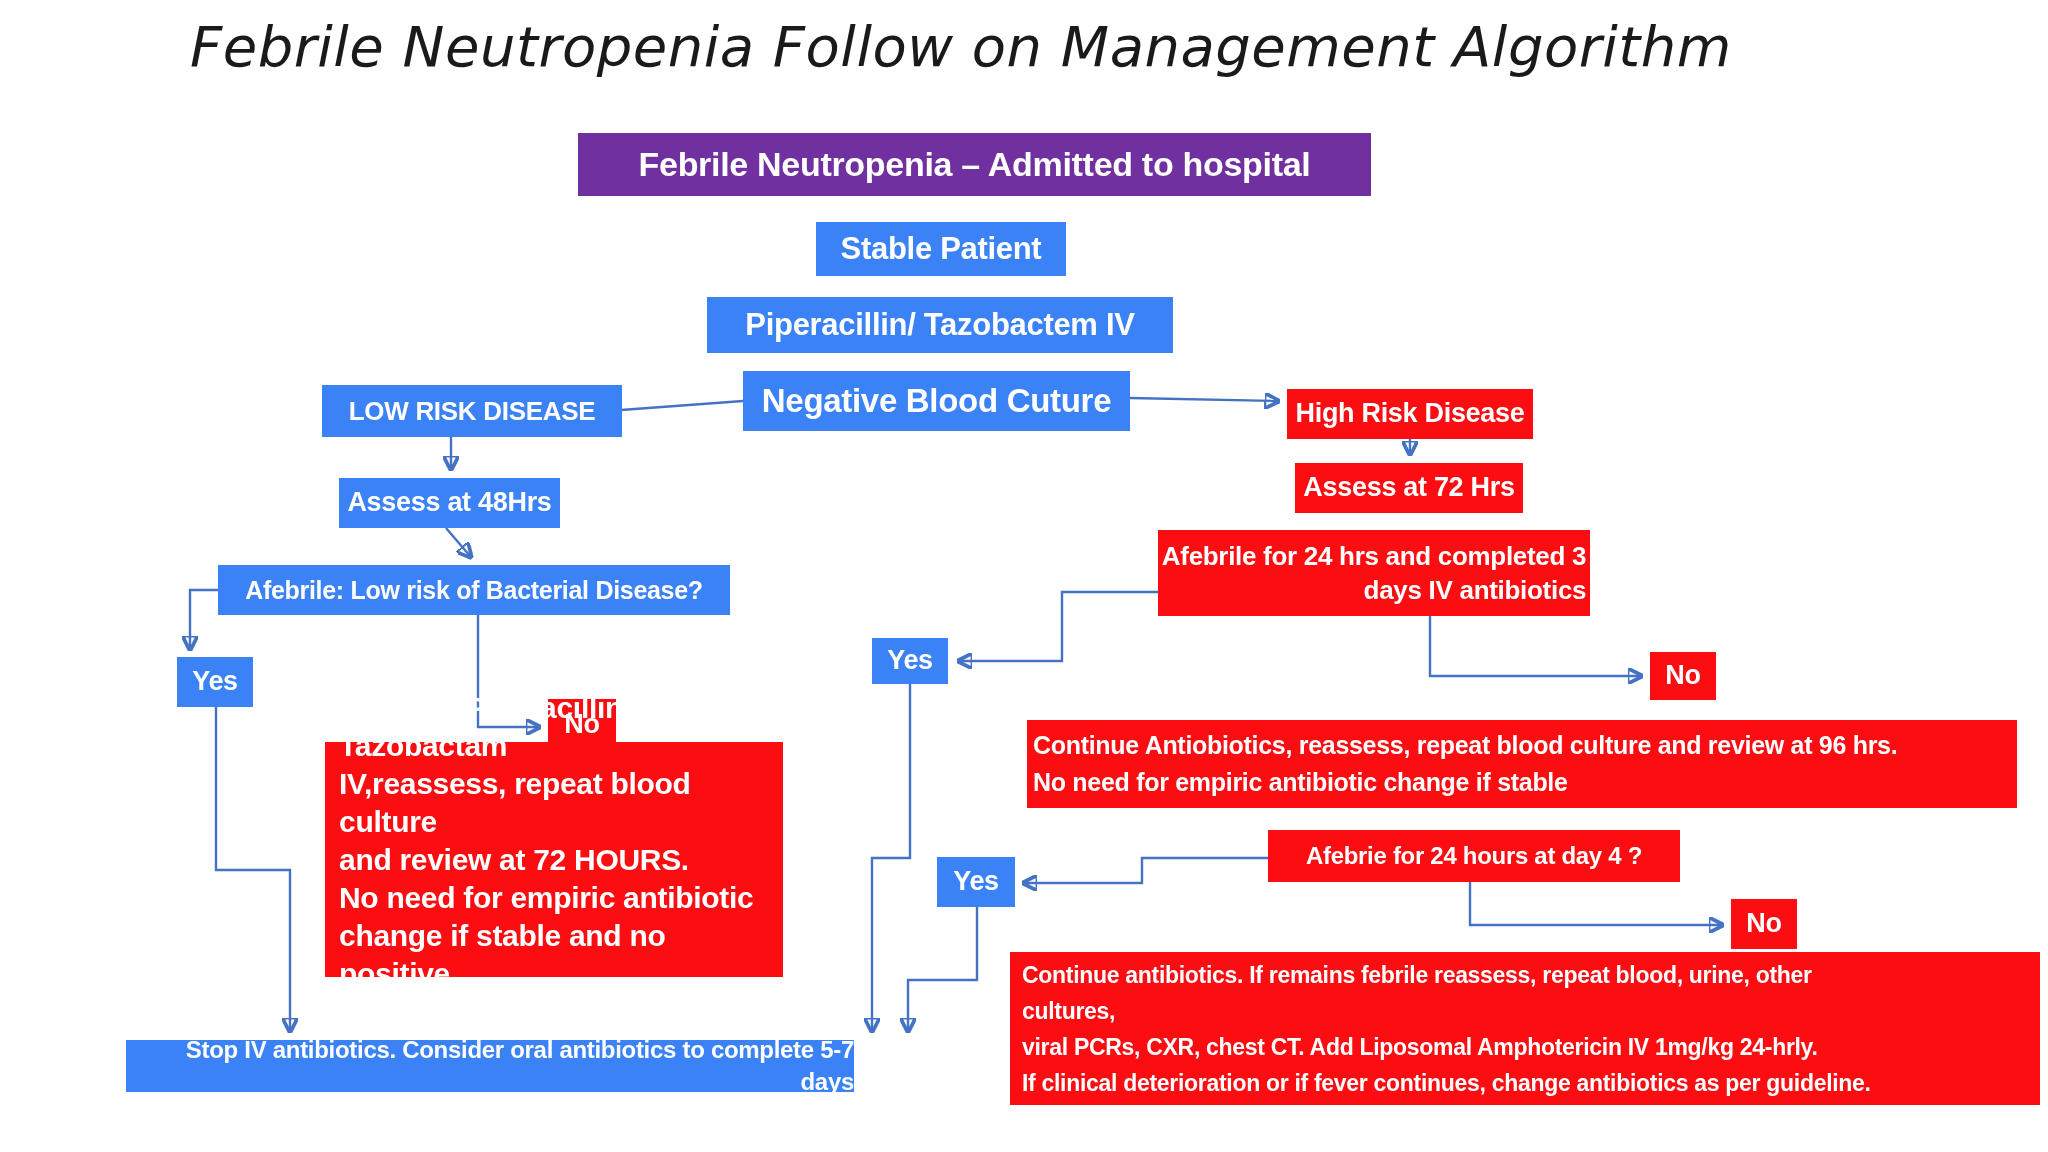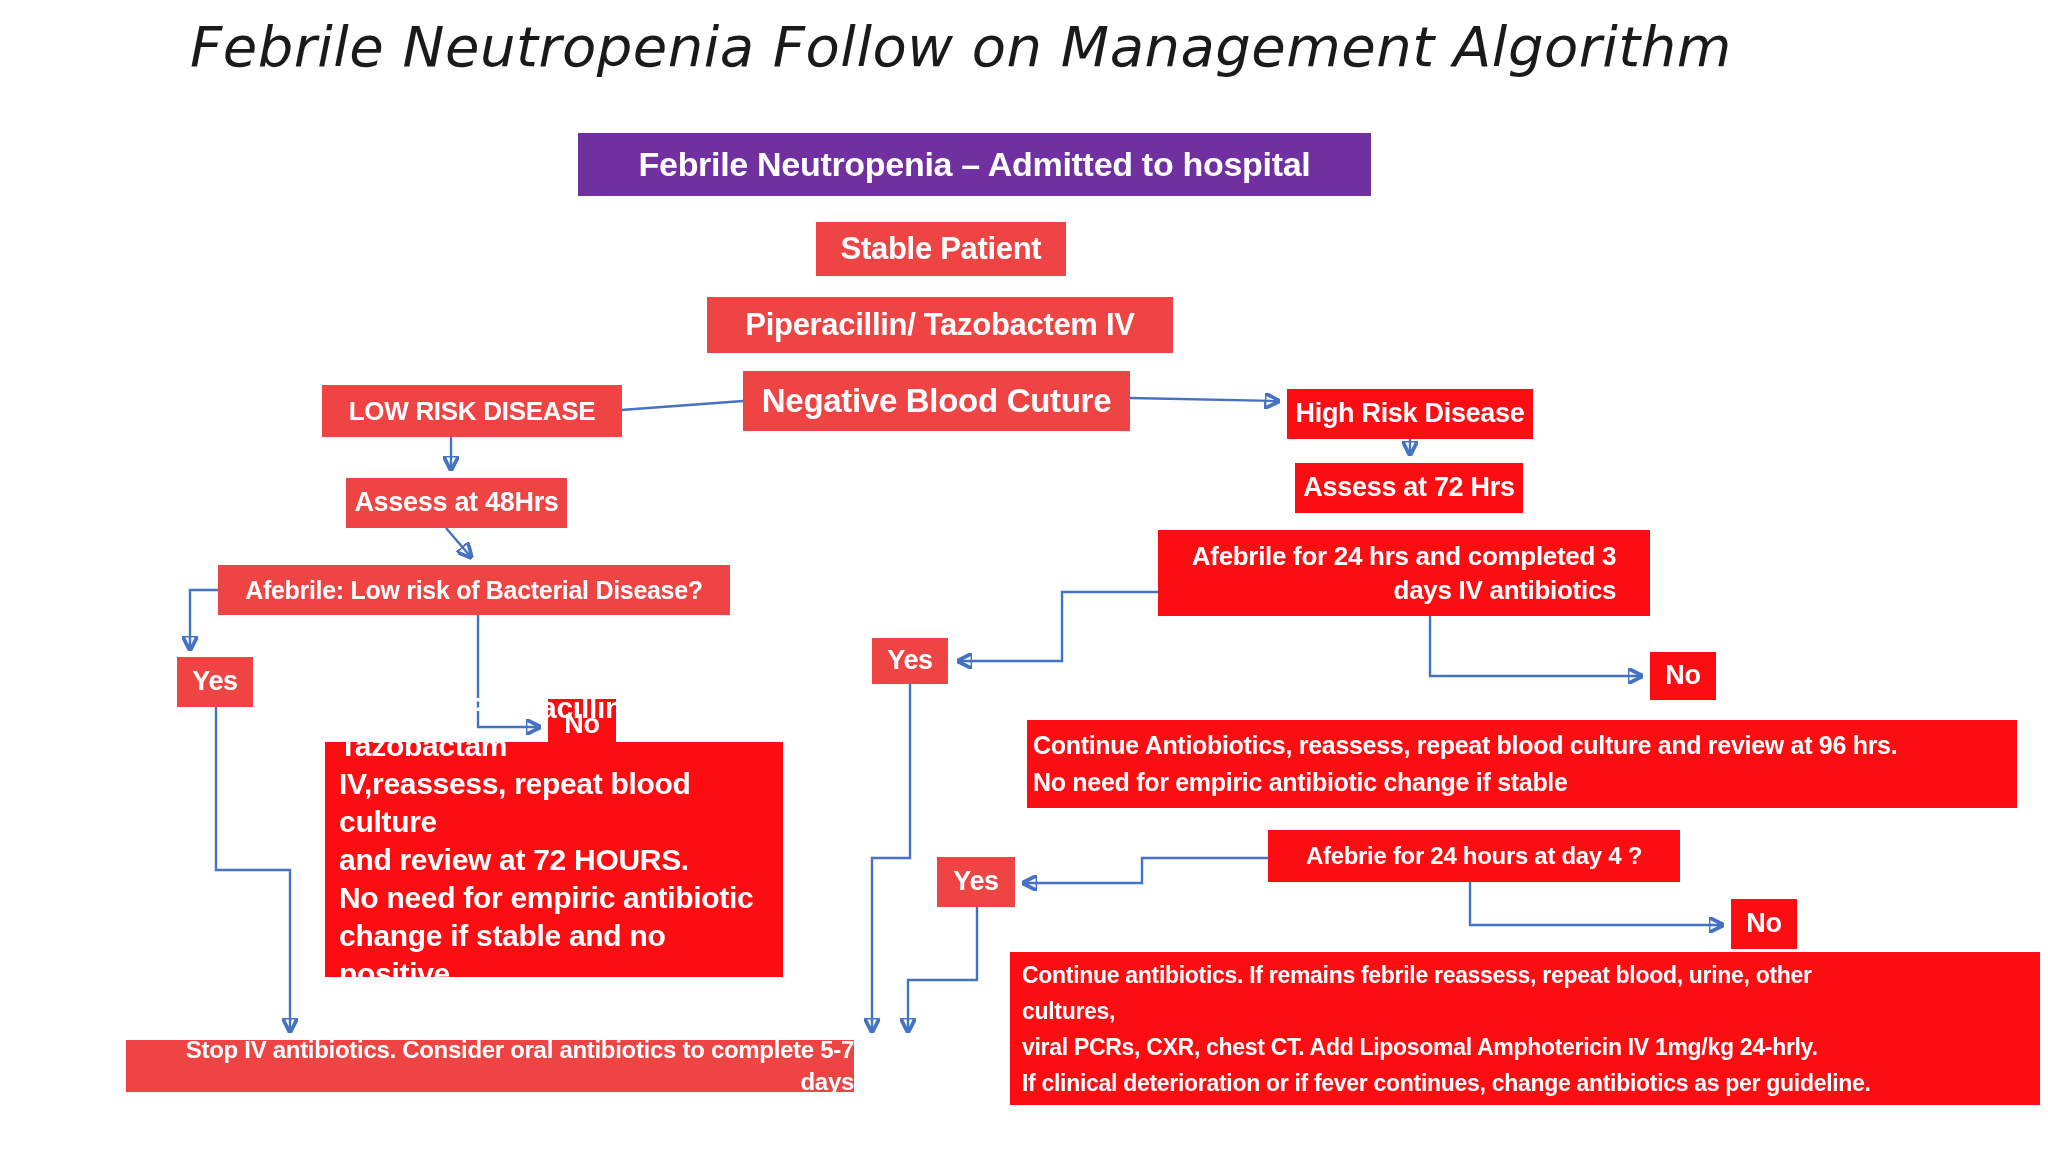--- a/index.html
+++ b/index.html
@@ -9,39 +9,39 @@
 
   .title{position:absolute;left:190px;top:14px;width:1560px;
          font-family:"DejaVu Sans","Liberation Sans",sans-serif;
          font-weight:300;font-size:56px;color:#1a1a1a;letter-spacing:.5px;
          white-space:nowrap;font-style:italic;}
 
   .node{position:absolute;display:flex;align-items:center;justify-content:center;
         color:#ffffff;font-weight:bold;text-align:right;letter-spacing:-0.3px;
         white-space:pre-line;box-sizing:border-box;line-height:1.32;}
   .purple{background:#7030A0;}
-  .green{background:#ef4444;}
+  .green{background:#3b82f6;}
   .red{background:#FB0D12;}
   .left-align{justify-content:flex-start;text-align:left;}
 
   
   .n-admitted {left:578px;  top:133px; width:793px; height:63px; font-size:34px;}
   .n-stable   {left:816px;  top:222px; width:250px; height:54px; font-size:31px;}
   .n-piper    {left:707px;  top:297px; width:466px; height:56px; font-size:31px;}
   .n-nbc      {left:743px;  top:371px; width:387px; height:60px; font-size:33px;}
   .n-lowrisk  {left:322px;  top:385px; width:300px; height:52px; font-size:26px;}
   .n-highrisk {left:1287px; top:373px; width:246px; height:50px; font-size:27px;margin-top:16px;}
-  .n-assess48 {left:346px;  top:478px; width:221px; height:50px; font-size:27px;}
+  .n-assess48 {left:339px;  top:478px; width:221px; height:50px; font-size:27px;}
   .n-afebq    {left:218px;  top:565px; width:512px; height:50px; font-size:25px;}
   .n-yes-left {left:177px;  top:657px; width:76px;  height:50px; font-size:27px;}
   .n-no-left  {left:548px;  top:699px; width:68px;  height:52px; font-size:27px;}
   .n-contpip  {left:325px;  top:742px; width:458px; height:235px;font-size:30px;
                padding:10px 14px;line-height:38px;}
   .n-assess72 {left:1295px; top:463px; width:228px; height:50px; font-size:27px;}
-  .n-afeb24   {left:1158px; top:530px; width:492px; height:86px; font-size:26px;}
+  .n-afeb24   {left:1158px; top:530px; width:432px; height:86px; font-size:26px;}
   .n-yes-mid1 {left:872px;  top:638px; width:76px;  height:46px; font-size:27px;}
   .n-no-r1    {left:1650px; top:652px; width:66px;  height:48px; font-size:27px;}
   .n-widered  {left:1027px; top:720px; width:990px; height:88px; font-size:25px;
                padding:6px 6px;line-height:37px;}
   .n-day4     {left:1268px; top:830px; width:412px; height:52px; font-size:24px;}
   .n-yes-mid2 {left:937px;  top:857px; width:78px;  height:50px; font-size:27px;}
   .n-no-r2    {left:1731px; top:899px; width:66px;  height:50px; font-size:27px;}
   .n-bigred   {left:1010px; top:952px; width:1030px;height:153px;font-size:23px;
                padding:8px 12px;line-height:36px;}
   .n-stop     {left:126px;  top:1040px;width:728px; height:52px; font-size:24px;}

